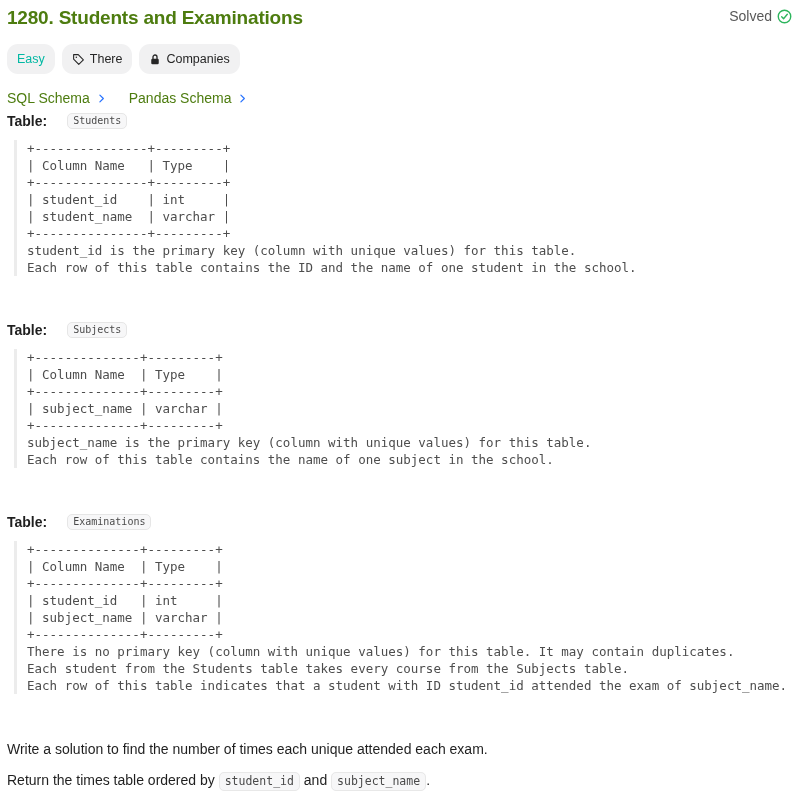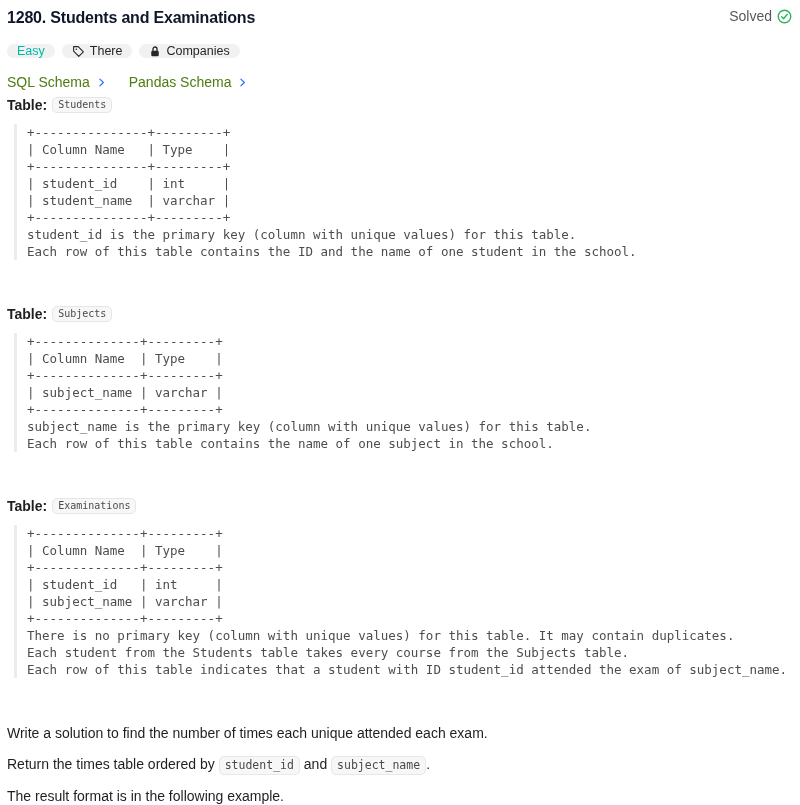--- a/index.html
+++ b/index.html
@@ -11,53 +11,53 @@
     overflow: hidden;
   }
   .page { padding: 5px 6px 0 7px; }
 
   
   .header-row {
     display: flex; align-items: flex-start; justify-content: space-between;
     margin-bottom: 13px;
   }
   .title {
-    font-size: 16px; font-weight: 700; line-height: 26px;
-    letter-spacing: -0.2px; color: #0f172a;
+    font-size: 19px; font-weight: 700; line-height: 26px;
+    letter-spacing: -0.2px; color: #4d7c0f;
   }
   .solved-badge {
     display: flex; align-items: center; gap: 5px;
     margin-top: 3px; padding-right: 2px;
     font-size: 14px; color: #595959;
   }
   .solved-badge svg { display: block; }
 
   
   .tags-row { display: flex; align-items: center; gap: 7px; margin-bottom: 16px; }
   .pill {
     display: inline-flex; align-items: center; gap: 5px;
-    height: 14px; padding: 7px 10px;
+    height: 14px; padding: 15px 10px;
     background: #f1f1f2; border-radius: 11px;
     font-size: 12.5px; color: #262626;
     cursor: pointer; border: none;
   }
   .pill.easy { color: #00b8a3; }
   .pill svg { display: block; }
 
   
   .links-row { display: flex; align-items: center; gap: 22px; margin-bottom: 7px; }
   .schema-link {
     display: inline-flex; align-items: center; gap: 6px;
     font-size: 14px; color: #4d7c0f; text-decoration: none; cursor: pointer;
   }
   .schema-link svg { display: block; margin-top: 1px; }
 
   
   .table-label-row {
-    display: flex; align-items: center; gap: 5px;
+    display: flex; align-items: center; gap: 20px;
     font-size: 14px; font-weight: 600; color: #1f1f1f;
     margin-bottom: 11px;
   }
   .code-badge {
     font-family: "DejaVu Sans Mono", monospace;
     font-size: 10px; font-weight: 400; color: #4a4a4a;
     background: #f7f7f8; border: 1px solid #e6e6e6; border-radius: 5px;
     padding: 1px 5px 2px;
   }
 

